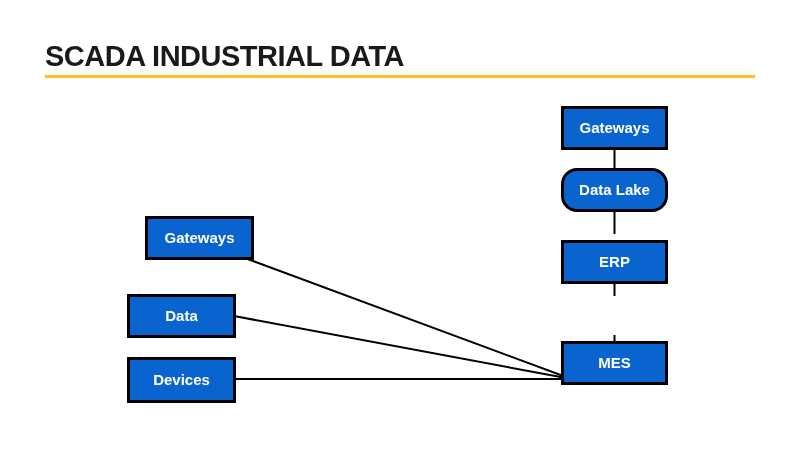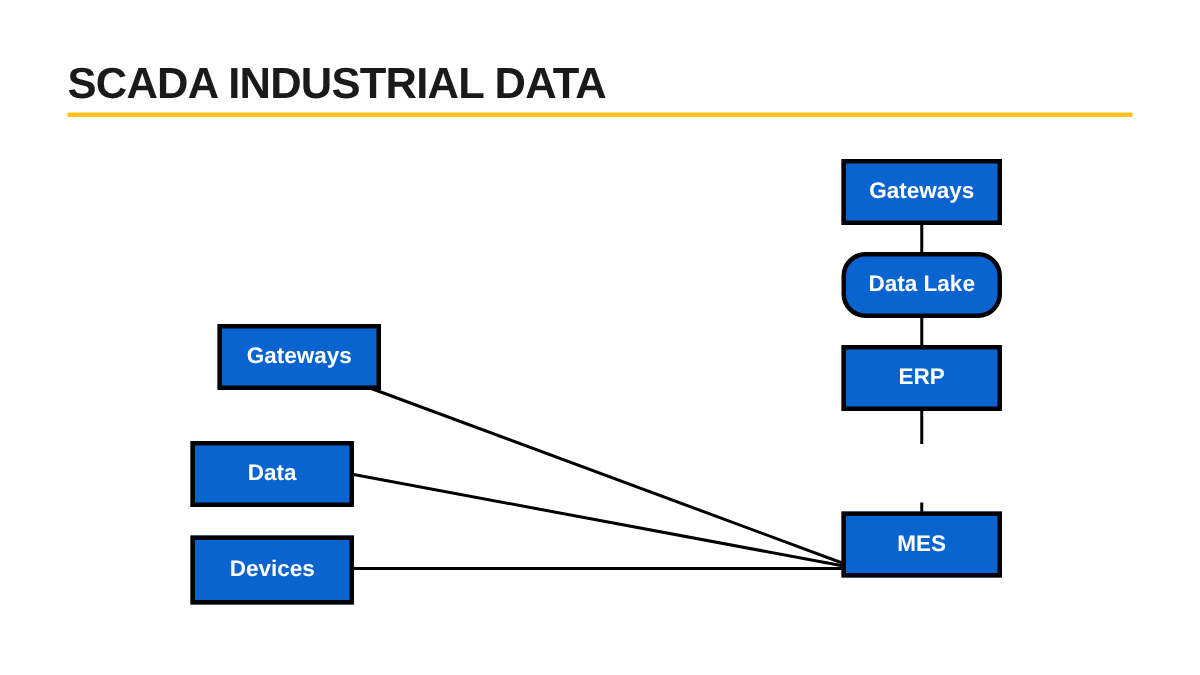--- a/index.html
+++ b/index.html
@@ -64,21 +64,21 @@
     line-height: 18px;
     z-index: 2;
   }
   
   .n-gateways { left: 127px; top: 216px; width: 109px; height: 44px; margin-left: 18px; }
   .n-plcs     { left: 127px; top: 294px; width: 109px; height: 44px; }
   .n-devices  { left: 127px; top: 357px; width: 109px; height: 46px; }
   
   .n-analytics { left: 561px; top: 106px; width: 107px; height: 44px; }
   .n-datalake  { left: 561px; top: 168px; width: 107px; height: 44px; border-radius: 16px; }
-  .n-erp       { left: 561px; top: 230px; width: 107px; height: 44px; }
+  .n-erp       { left: 561px; top: 240px; width: 107px; height: 44px; }
   .n-mes       { left: 561px; top: 293px; width: 107px; height: 44px; margin-top: 48px; }
   .n-scada     { left: 561px; top: 357px; width: 107px; height: 45px; padding: 0 4px; }
 </style>
 </head>
 <body>
 
 <div class="slide">
 
   <h1 class="page-title">SCADA INDUSTRIAL DATA</h1>
   <div class="title-underline"></div>

